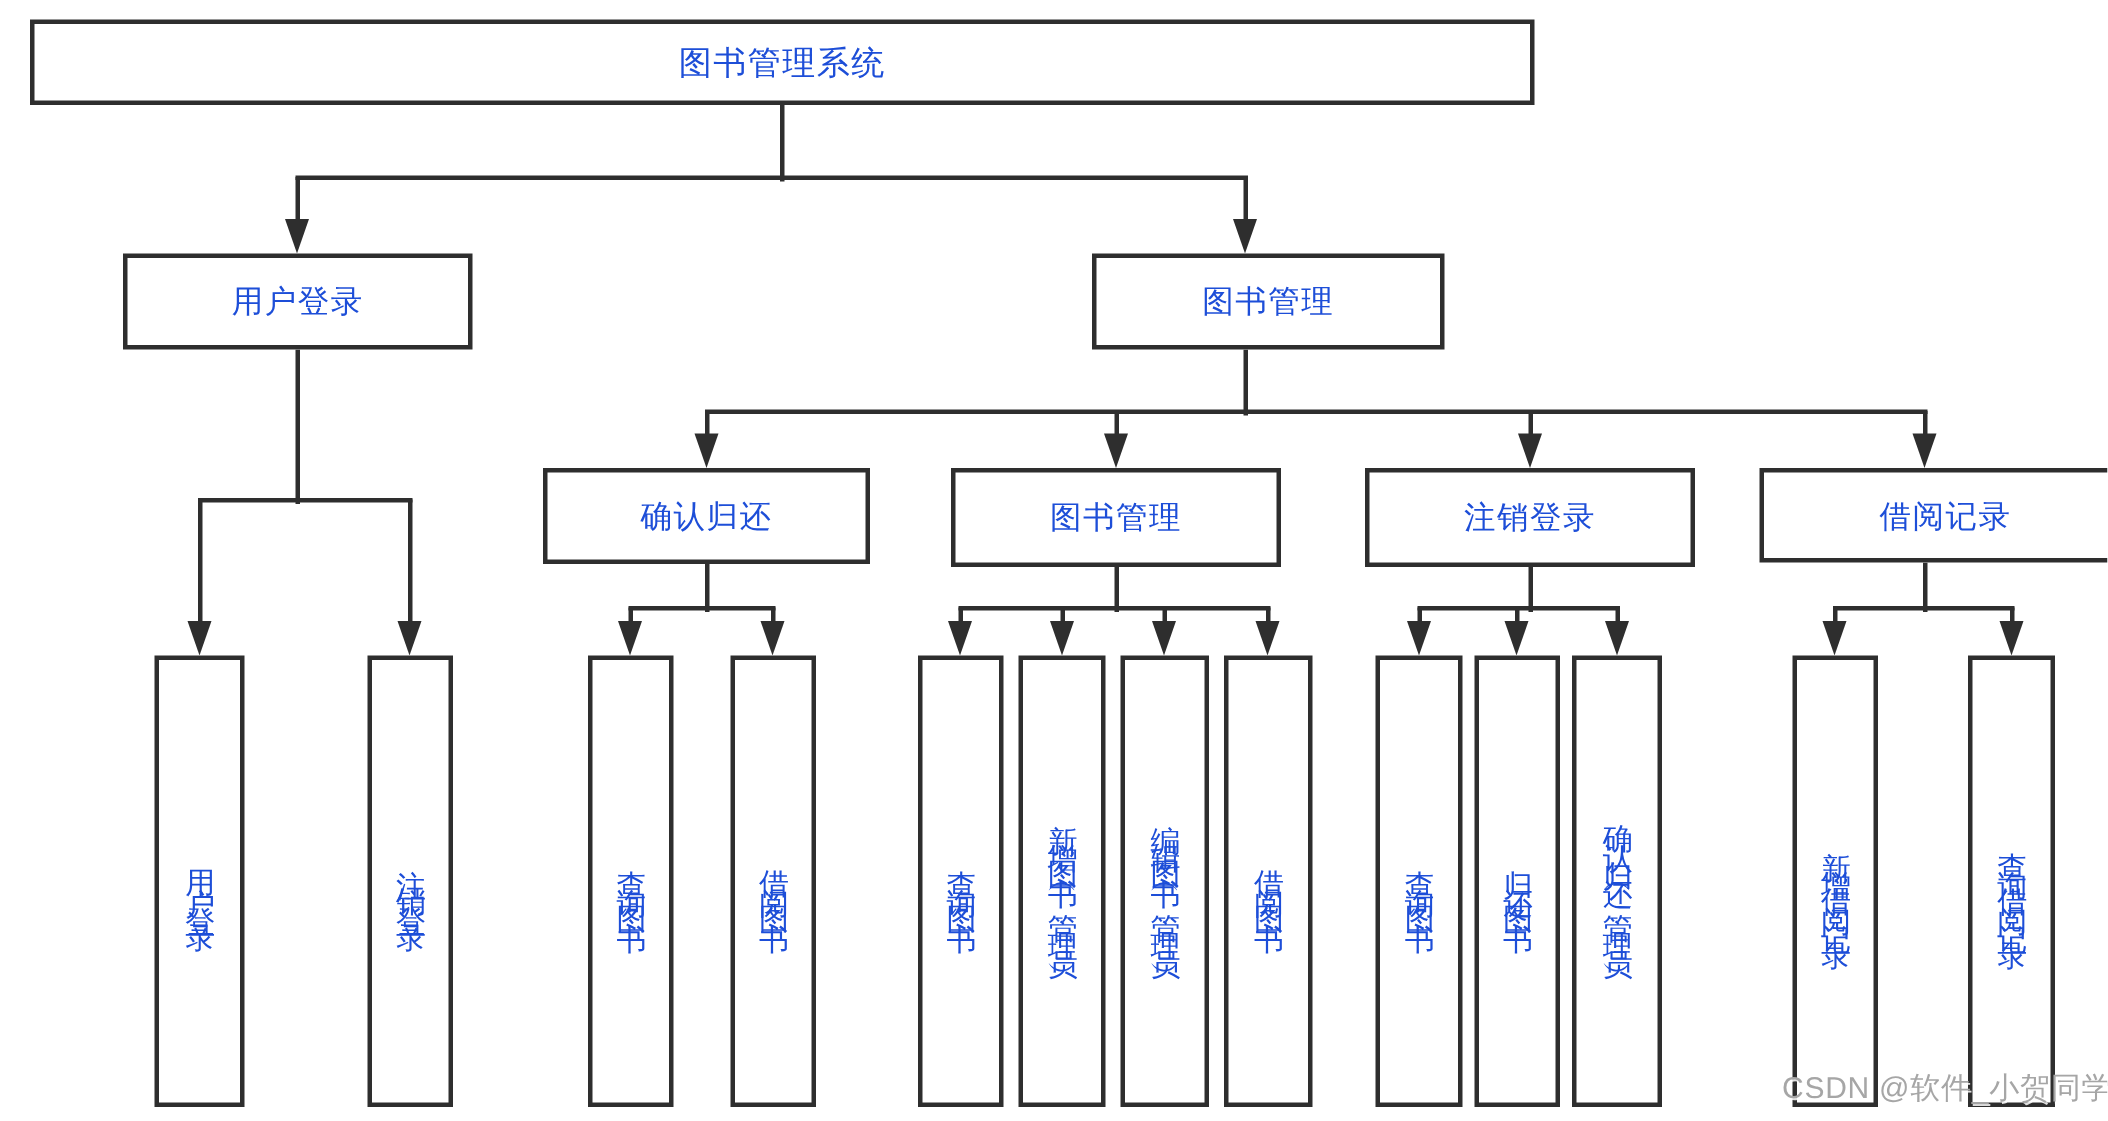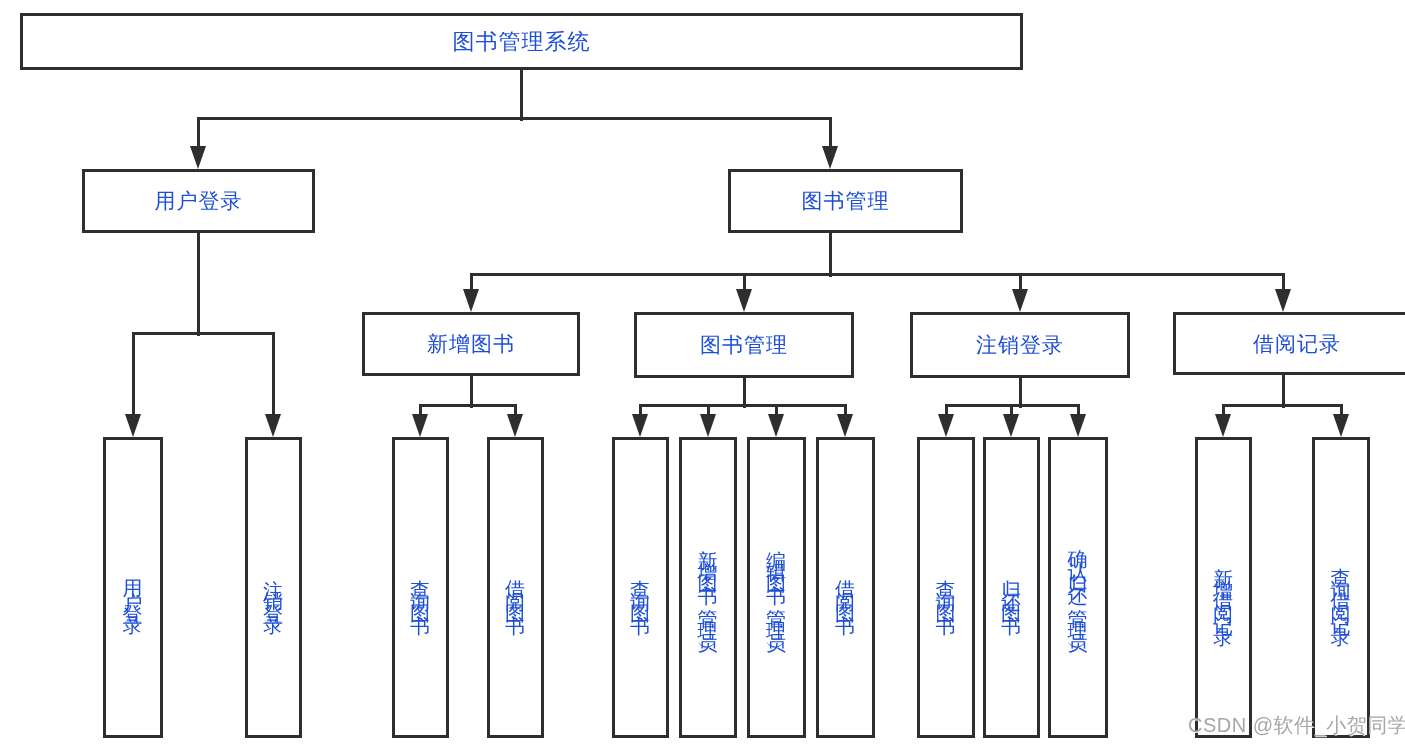--- a/index.html
+++ b/index.html
@@ -124,21 +124,21 @@
       <div class="node h root" style="left: 20px; top: 13px; width: 1003px; height: 57px;">
         <span>图书管理系统</span>
       </div>
       <div class="node h" style="left: 82px; top: 169px; width: 233px; height: 64px;">
         <span>用户登录</span>
       </div>
       <div class="node h" style="left: 712px; top: 169px; width: 235px; height: 64px; margin-left: 16px;">
         <span>图书管理</span>
       </div>
       <div class="node h" style="left: 362px; top: 312px; width: 218px; height: 64px;">
-        <span>新增图书</span>
+        <span>确认归还</span>
       </div>
       <div class="node h" style="left: 634px; top: 312px; width: 220px; height: 66px;">
         <span>图书管理</span>
       </div>
       <div class="node h" style="left: 910px; top: 312px; width: 220px; height: 66px;">
         <span>注销登录</span>
       </div>
       <div class="node h" style="left: 1173px; top: 312px; width: 248px; height: 63px;">
         <span>借阅记录</span>
       </div>

